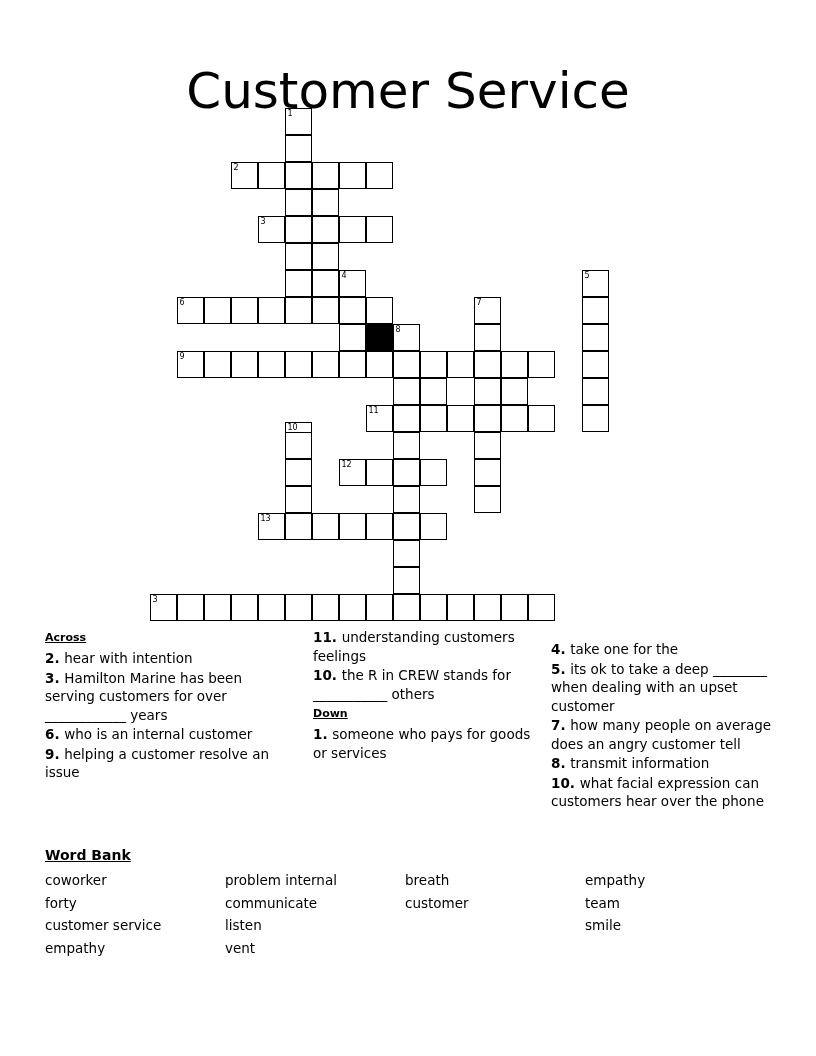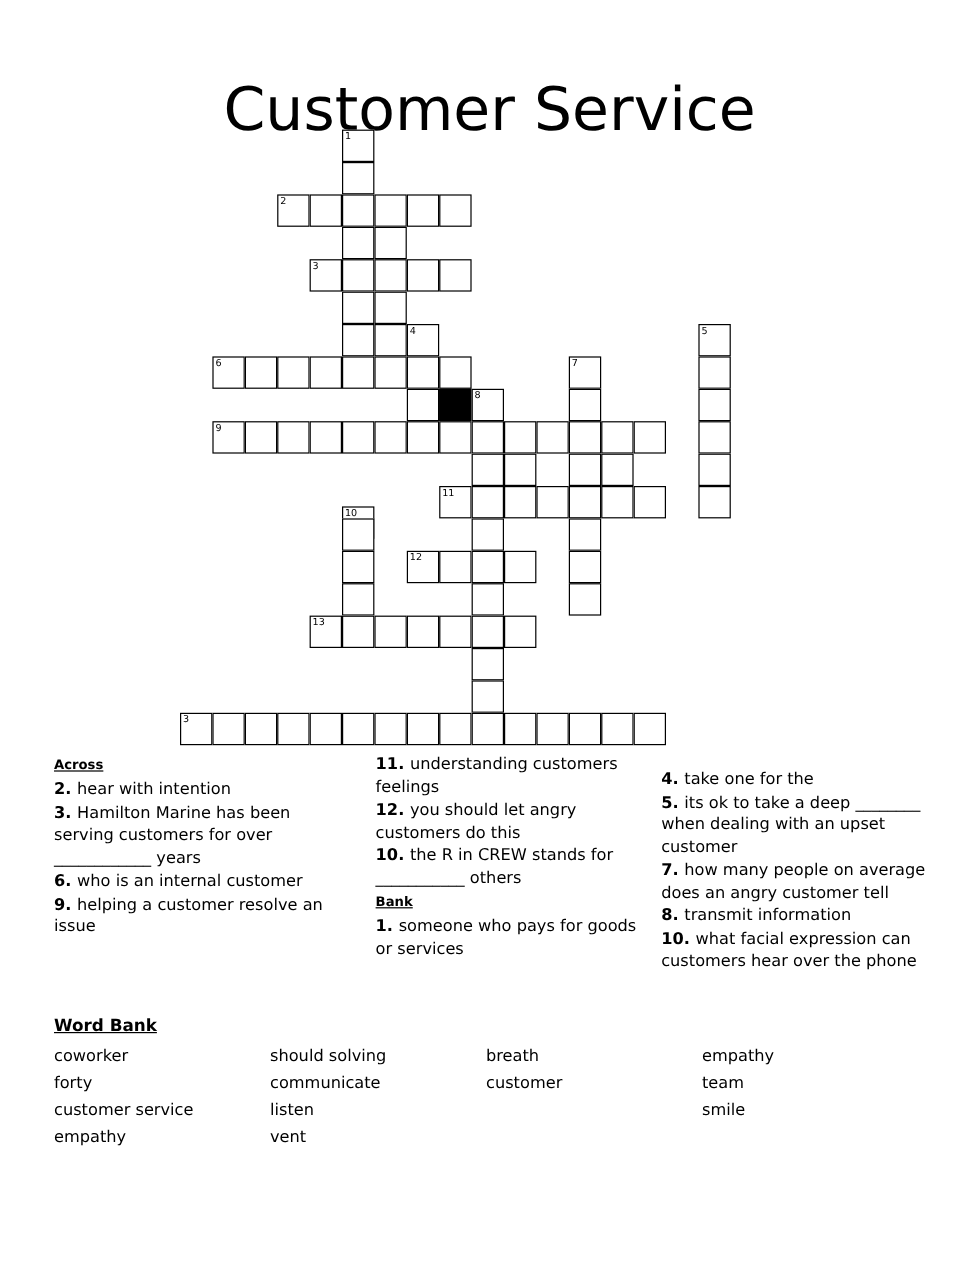--- a/index.html
+++ b/index.html
@@ -262,24 +262,23 @@
         <div class="clue-item"><span class="cnum">2. </span><span>hear with intention</span></div>
         <div class="clue-item"><span class="cnum">3. </span><span>Hamilton Marine has been serving customers for over ____________ years</span></div>
         <div class="clue-item"><span class="cnum">6. </span><span>who is an internal customer</span></div>
         <div class="clue-item"><span class="cnum">9. </span><span>helping a customer resolve an issue</span></div>
       </div>
   </div>
 
   <div class="clue-col" id="clue-col-2">
     <div id="clue-list-2">
         <div class="clue-item"><span class="cnum">11. </span><span>understanding customers feelings</span></div>
-        <div class="clue-item"><span class="cnum">12. </span><span>you should let angry customers do this</span></div>
         <div class="clue-item"><span class="cnum">10. </span><span>the R in CREW stands for ___________ others</span></div>
       </div>
-    <div class="clue-heading">Bank</div>
+    <div class="clue-heading">Down</div>
     <div id="clue-list-2b">
         <div class="clue-item"><span class="cnum">1. </span><span>someone who pays for goods or services</span></div>
       </div>
   </div>
 
   <div class="clue-col" id="clue-col-3">
     <div id="clue-list-3">
         <div class="clue-item"><span class="cnum">4. </span><span>take one for the</span></div>
         <div class="clue-item"><span class="cnum">5. </span><span>its ok to take a deep ________ when dealing with an upset customer</span></div>
         <div class="clue-item"><span class="cnum">7. </span><span>how many people on average does an angry customer tell</span></div>
@@ -293,21 +292,21 @@
 <div id="word-bank">
   <div id="word-bank-title">Word Bank</div>
   <div id="word-bank-cols">
       <div class="wb-col">
         <div class="wb-word">coworker</div>
         <div class="wb-word">forty</div>
         <div class="wb-word">customer service</div>
         <div class="wb-word">empathy</div>
       </div>
       <div class="wb-col">
-        <div class="wb-word">should solving</div>
+        <div class="wb-word">problem internal</div>
         <div class="wb-word">communicate</div>
         <div class="wb-word">listen</div>
         <div class="wb-word">vent</div>
       </div>
       <div class="wb-col">
         <div class="wb-word">breath</div>
         <div class="wb-word">customer</div>
       </div>
       <div class="wb-col">
         <div class="wb-word">empathy</div>

